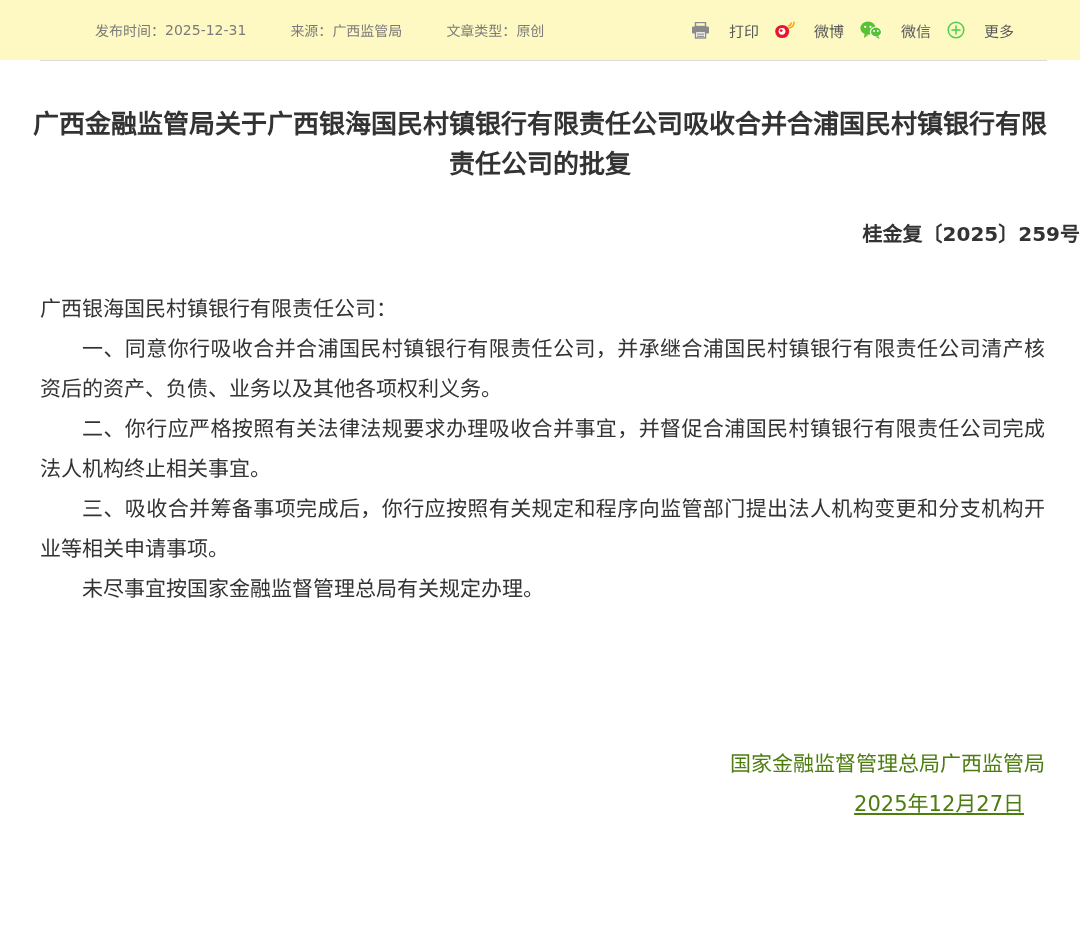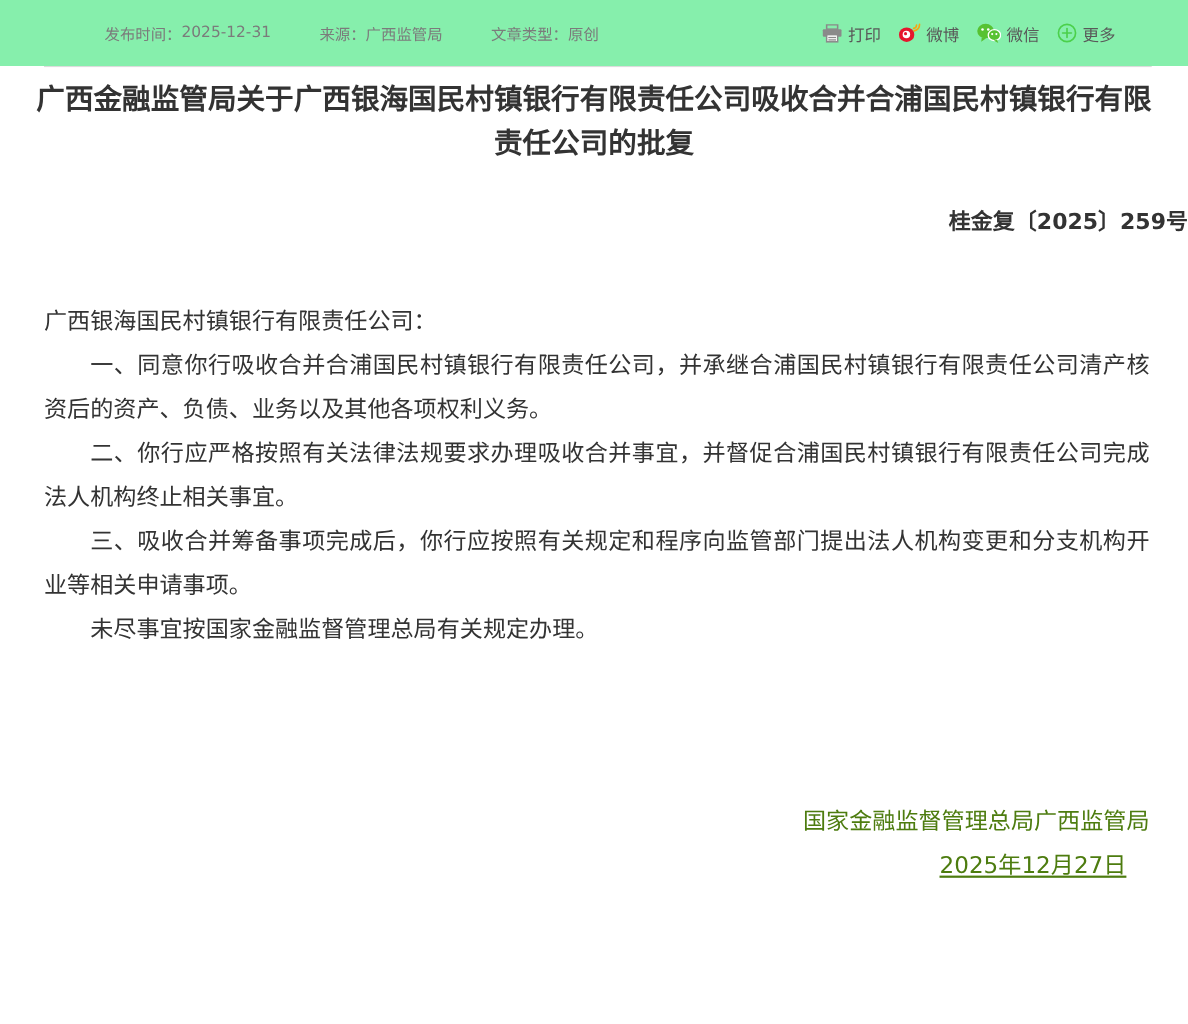--- a/index.html
+++ b/index.html
@@ -10,59 +10,59 @@
     color: #333333;
   }
 
   
   .topbar {
     height: 60px;
     display: flex;
     align-items: center;
     justify-content: space-between;
     padding: 0 66px 0 95px;
-    background: #86efac;
+    background: #fef9c3;
     font-size: 14px;
     color: #7b7b7b;
   }
   .meta-group { display: flex; align-items: center; gap: 44px; }
   .meta-item { display: flex; align-items: center; white-space: nowrap; }
   .action-group { display: flex; align-items: center; gap: 16px; }
   .action-btn {
-    display: flex; align-items: center; gap: 5px;
+    display: flex; align-items: center; gap: 19px;
     background: none; border: none; cursor: pointer;
     font-size: 15px; color: #595959;
     font-family: inherit; white-space: nowrap;
   }
   .action-btn svg { display: block; }
   .divider {
     height: 1px;
     background: #dcdcdc;
     margin: 0 33px 0 40px;
   }
 
   
   .article-title {
-    margin: 10px 25px 0;
+    margin: 43px 25px 0;
     text-align: center;
     font-size: 26px;
     line-height: 40px;
     font-weight: 700;
     color: #333333;
   }
   .doc-number {
     margin-top: 30px;
     text-align: right;
     font-size: 20px;
     line-height: 40px;
     font-weight: 700;
     color: #333333;
   }
   .article-body {
-    margin-top: 51px;
+    margin-top: 35px;
     padding: 0 35px 0 40px;
     font-size: 21px;
     line-height: 40px;
     color: #333333;
     text-align: justify;
   }
   .article-body p { text-indent: 2em; }
   .article-body p.no-indent { text-indent: 0; }
 
   

